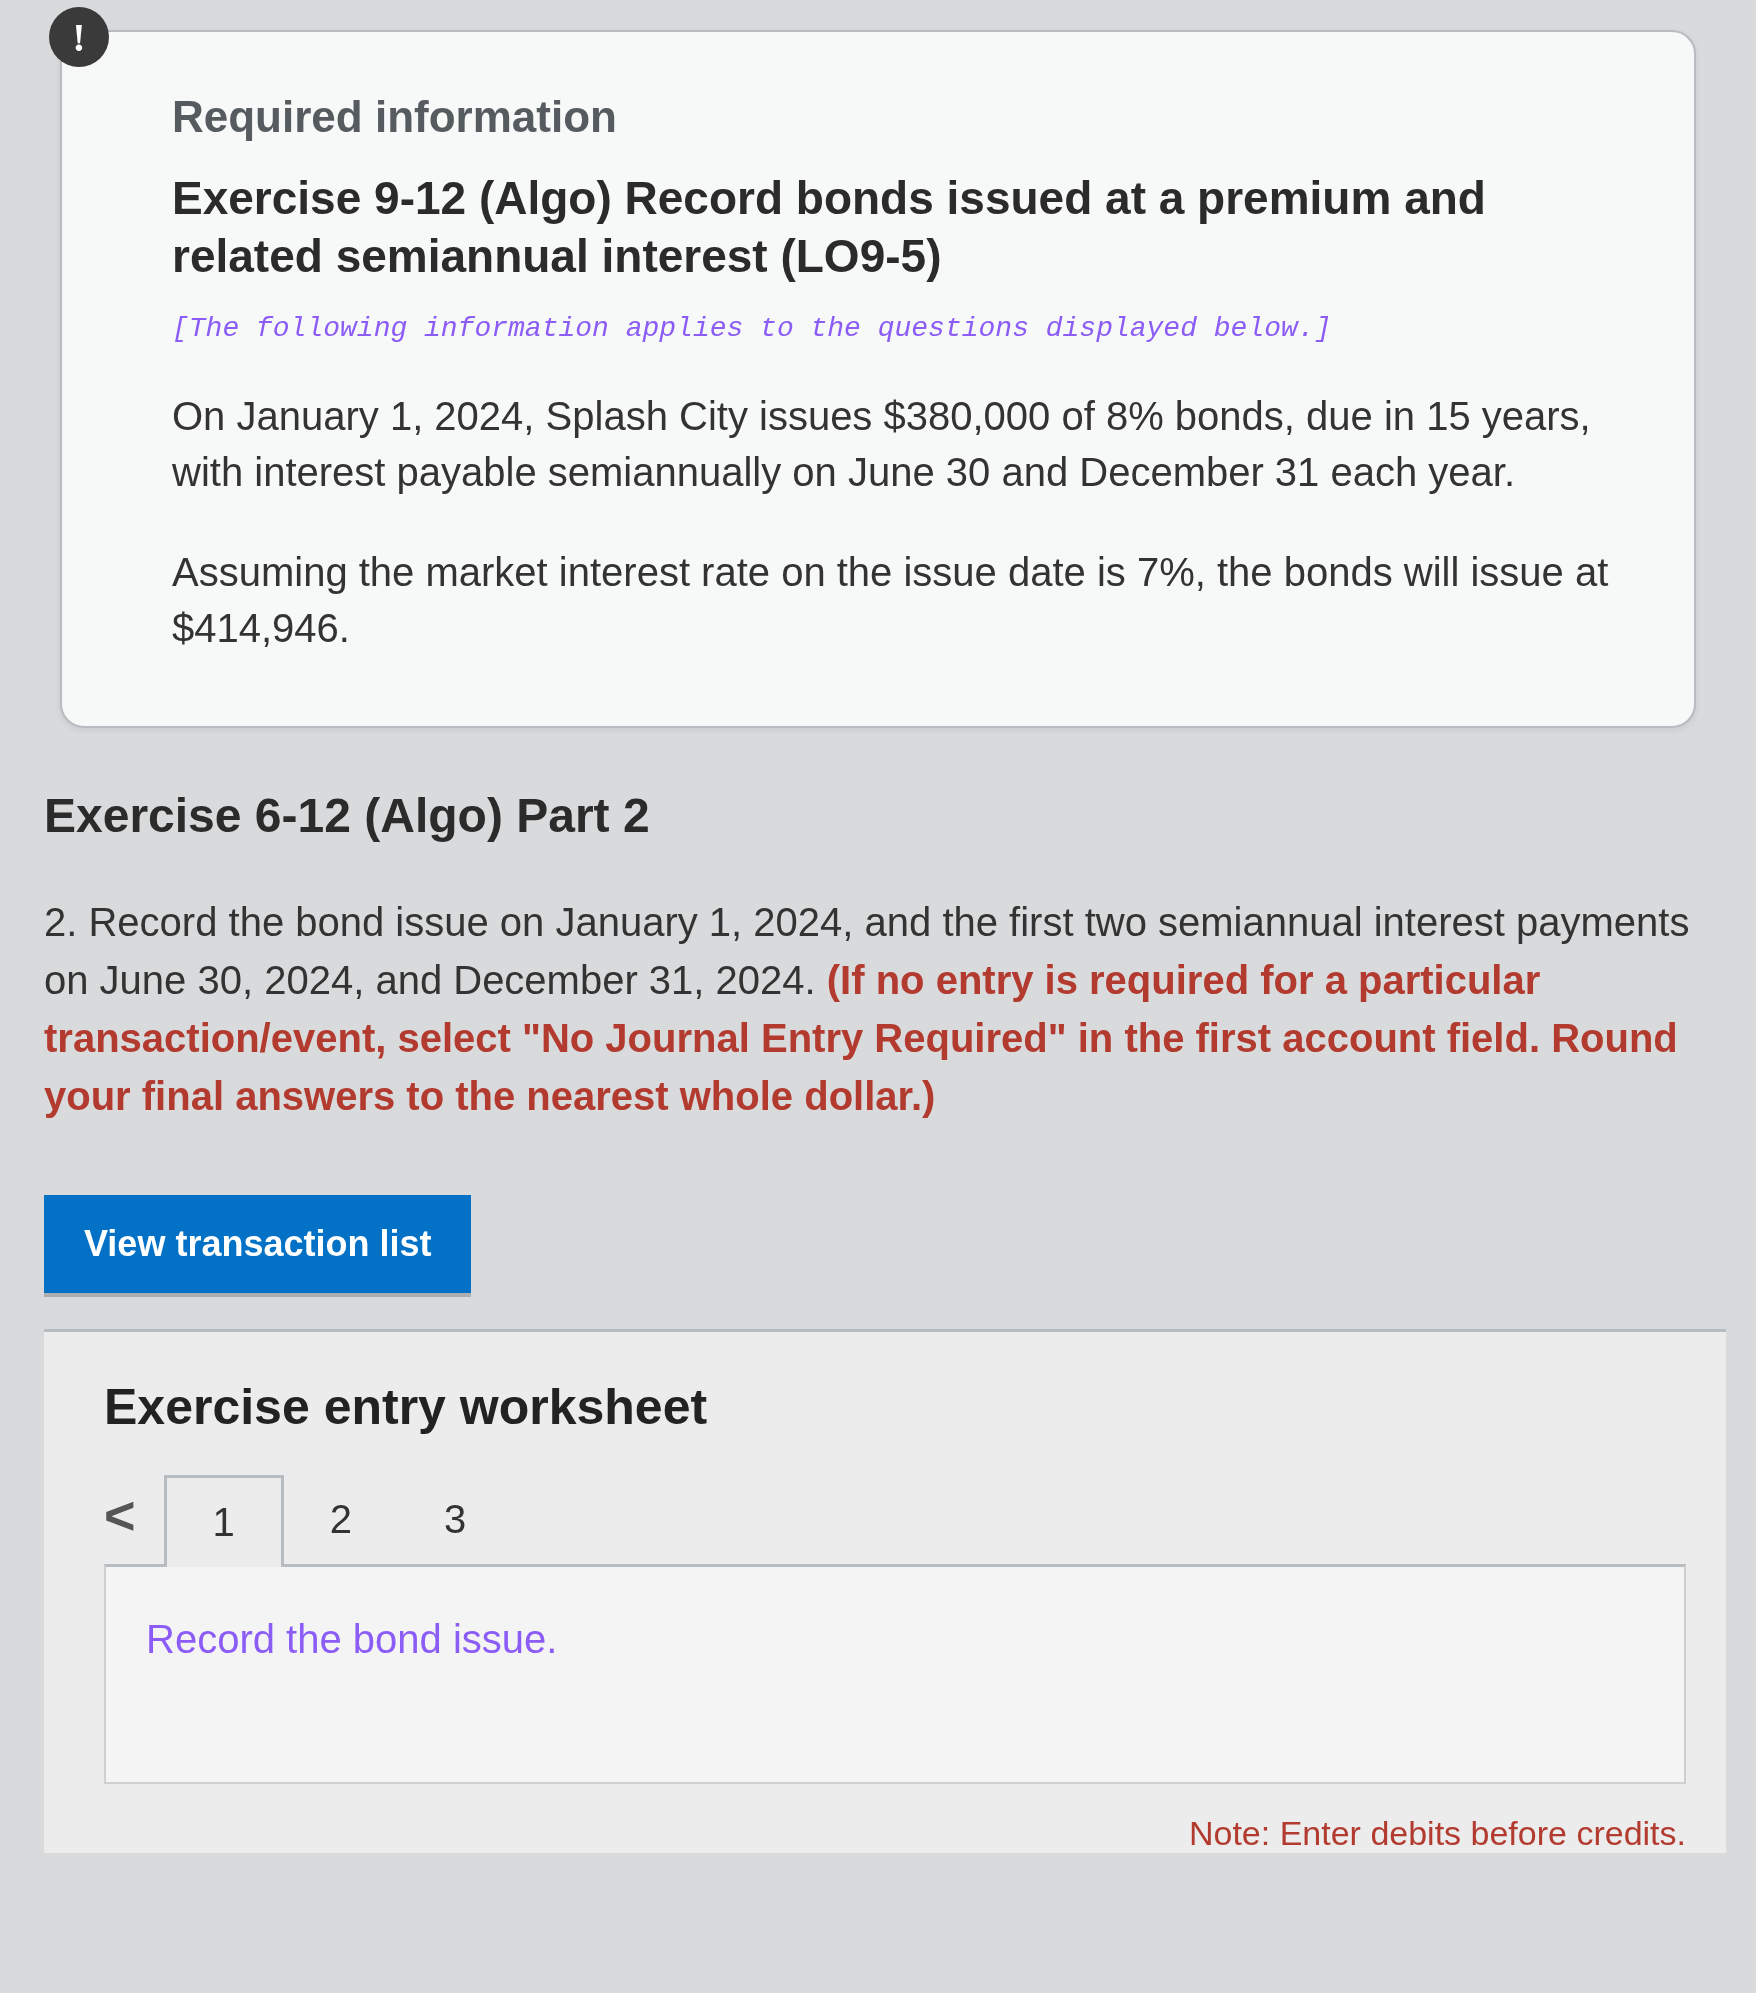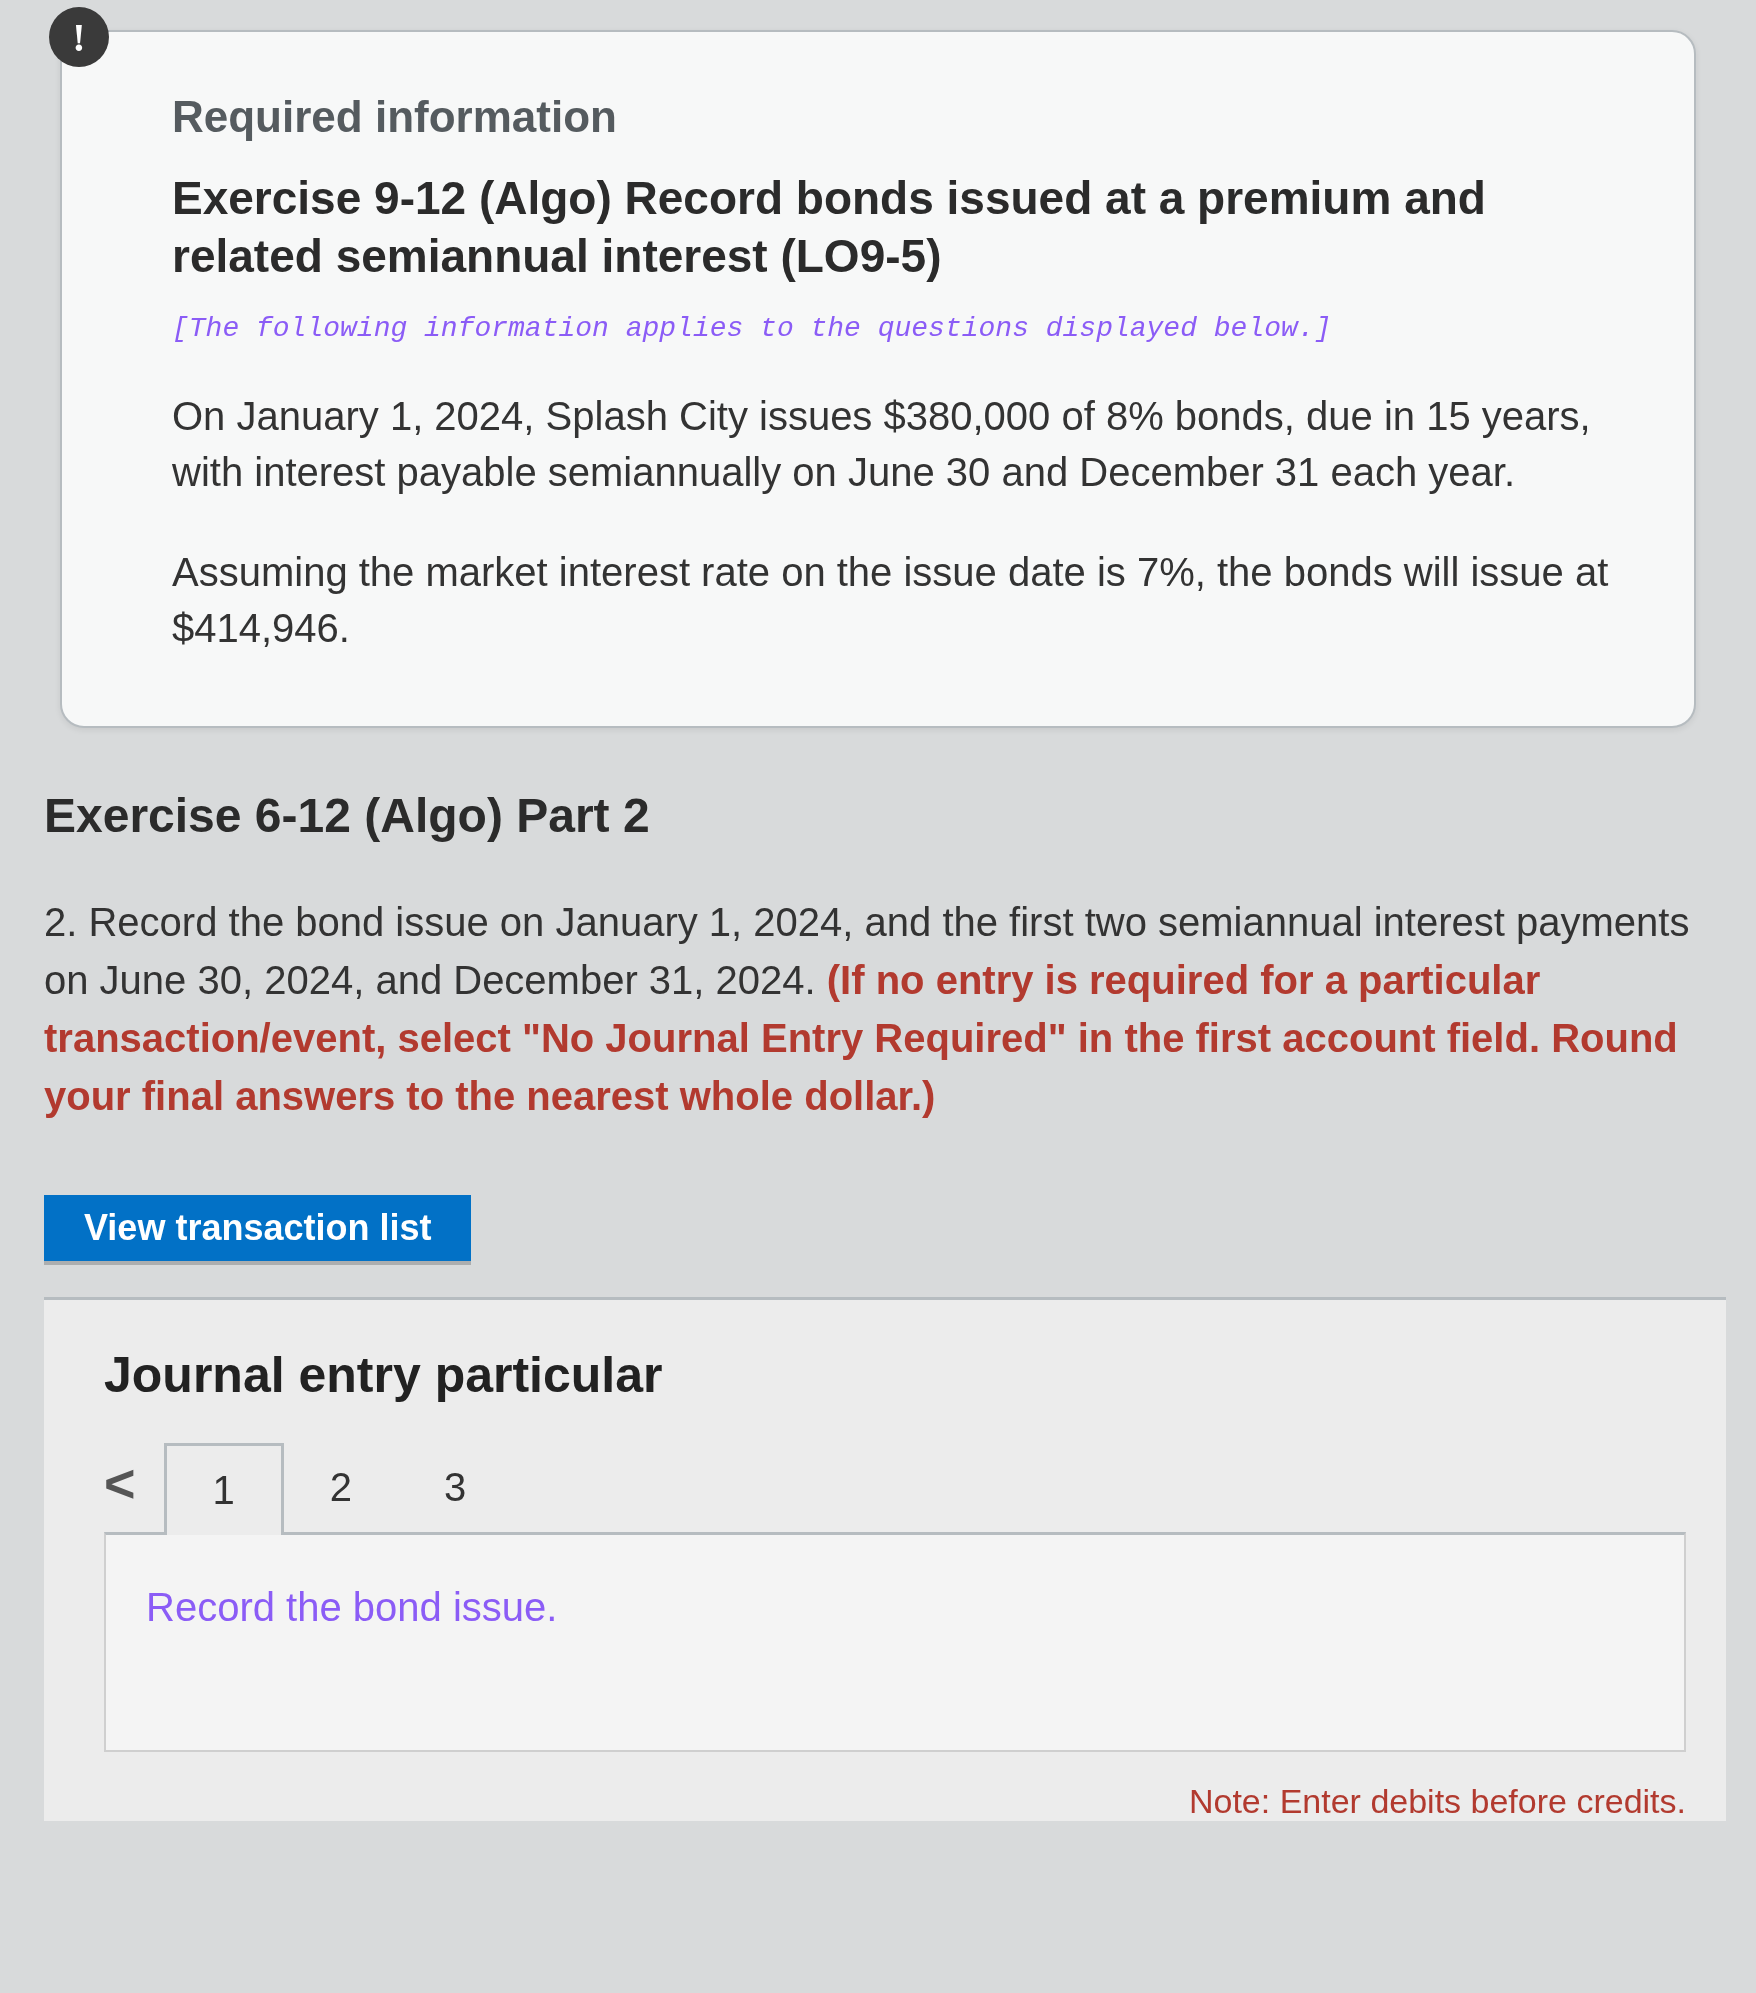--- a/index.html
+++ b/index.html
@@ -89,21 +89,21 @@
     font-weight: 800;
   }
 
   .view-btn {
     display: inline-block;
     margin: 70px 0 0 14px;
     background: #0271c6;
     color: #fff;
     font-size: 36px;
     font-weight: 700;
-    padding: 12px 40px;
+    padding: 28px 40px;
     border: none;
     box-shadow: 0 4px 0 rgba(0,0,0,0.2);
     cursor: pointer;
   }
 
   
   .worksheet-box {
     margin: 36px 0 0 14px;
     background: #ececec;
     border-top: 3px solid #b6bcc0;
@@ -182,21 +182,21 @@
 
   <div class="part-heading">Exercise 6-12 (Algo) Part 2</div>
 
   <div class="q-text">
     <span>2. Record the bond issue on January 1, 2024, and the first two semiannual interest payments on June 30, 2024, and December 31, 2024. </span><span class="bold-red">(If no entry is required for a particular transaction/event, select "No Journal Entry Required" in the first account field. Round your final answers to the nearest whole dollar.)</span>
   </div>
 
   <button class="view-btn">View transaction list</button>
 
   <div class="worksheet-box">
-    <div class="ws-title">Journal entry particular</div>
+    <div class="ws-title">Exercise entry worksheet</div>
 
     <div class="tabs-row">
       <div class="chevron">&lt;</div>
       <div class="tab active">1</div>
       <div class="tab">2</div>
       <div class="tab">3</div>
     </div>
 
     <div class="instruction-strip">Record the bond issue.</div>
 

